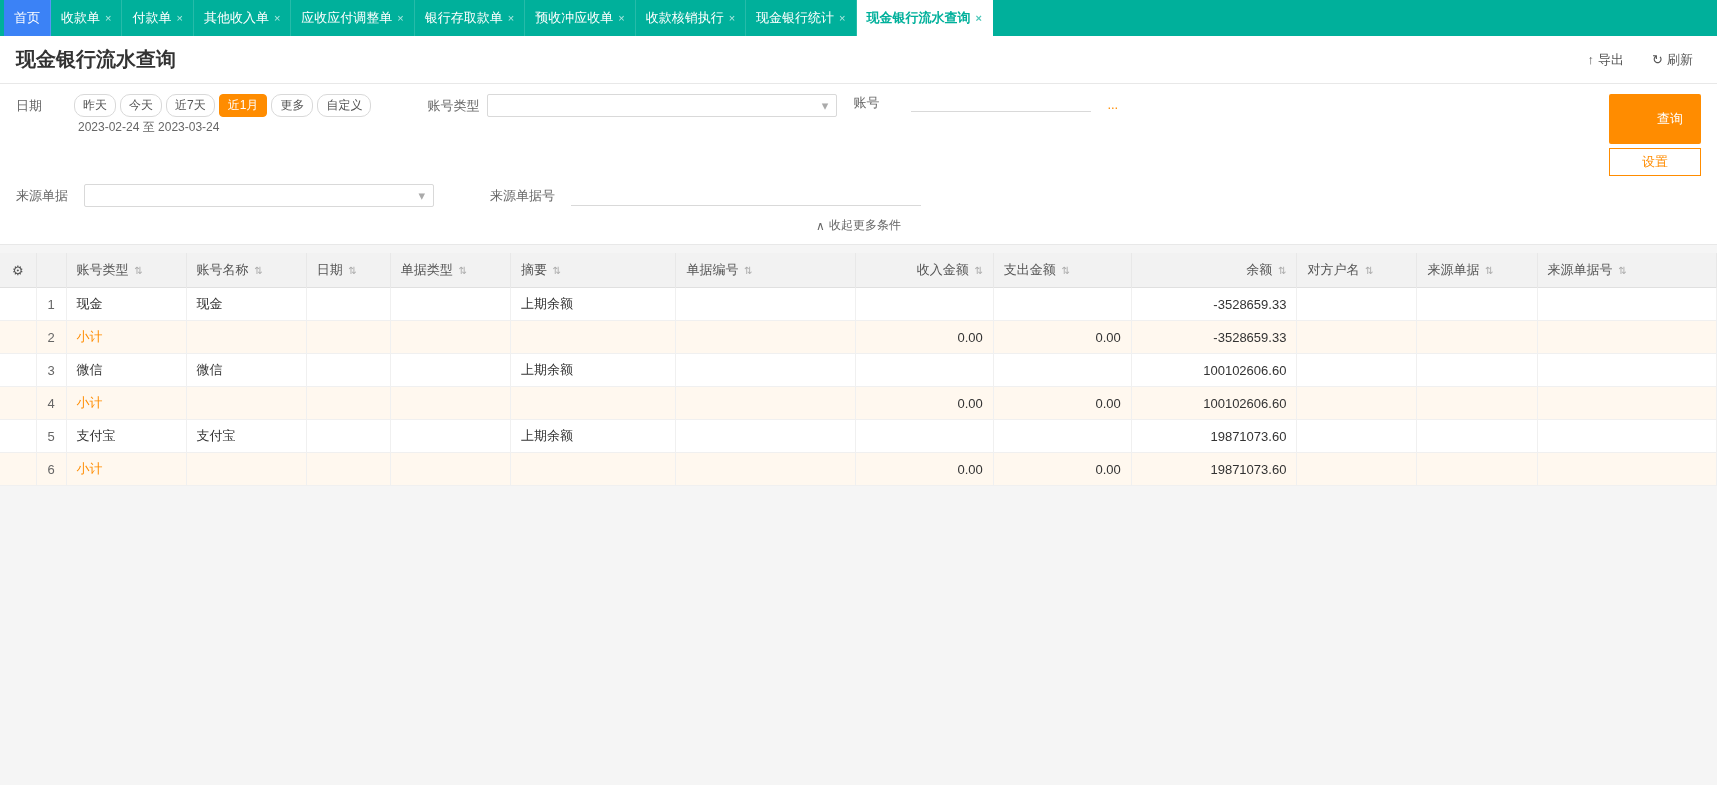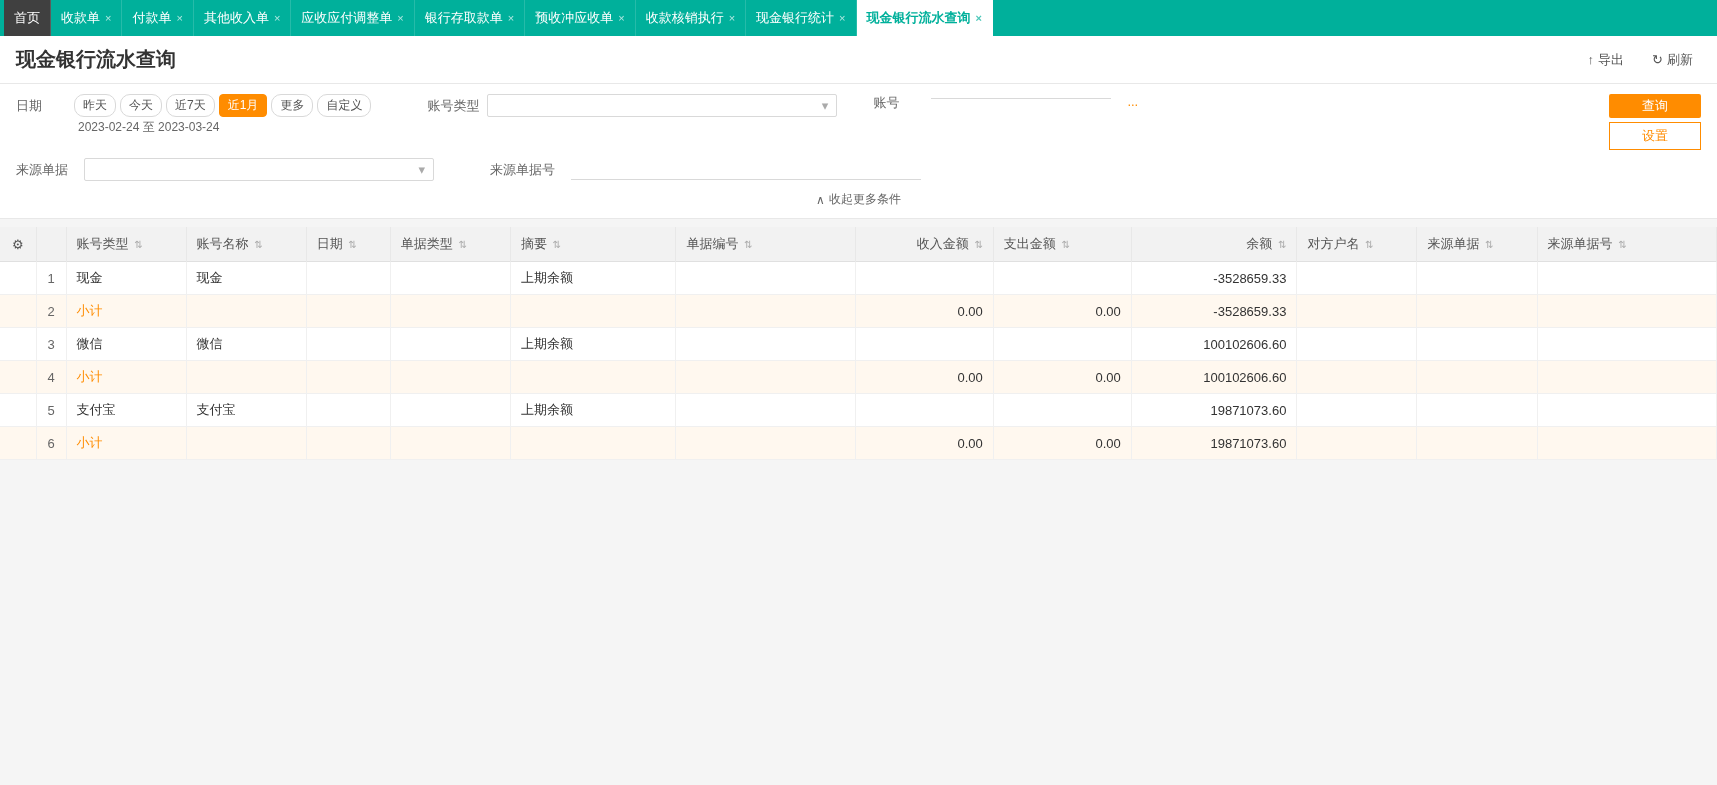--- a/index.html
+++ b/index.html
@@ -19,21 +19,21 @@
       align-items: center;
       padding: 0 10px;
       height: 100%;
       color: #fff;
       cursor: pointer;
       font-size: 13px;
       white-space: nowrap;
       border-right: 1px solid rgba(255,255,255,0.15);
     }
     .topnav .nav-item.home {
-      background: #404040;
+      background: #3b82f6;
       justify-content: center;
     }
     .topnav .nav-item.active {
       background: #fff;
       color: #00b09b;
       font-weight: bold;
     }
     .topnav .nav-item .close-btn {
       margin-left: 5px;
       font-size: 11px;
@@ -134,23 +134,24 @@
     .dots-btn {
       color: #ff8c00;
       cursor: pointer;
       margin-left: 8px;
     }
     .query-btn {
       background: #ff8c00;
       color: #fff;
       border: none;
       border-radius: 2px;
-      padding: 3px 18px;
-      cursor: pointer;
-      font-size: 13px;
+      padding: 16px 18px;
+      cursor: pointer;
+      font-size: 13px;
+      text-align: right;
     }
     .settings-btn {
       background: #fff;
       color: #ff8c00;
       border: 1px solid #ff8c00;
       border-radius: 0;
       padding: 4px 32px;
       cursor: pointer;
       font-size: 13px;
     }
@@ -319,21 +320,21 @@
     </div>
 
     <div style="display:flex; align-items:center; gap:8px; margin-left:40px;">
       <span class="filter-label">账号类型</span>
       <div class="filter-select filter-select-wide">
         <span></span>
         <span style="color:#aaa;">▾</span>
       </div>
     </div>
 
-    <div style="display:flex; align-items:flex-start; gap:8px; margin-left:20px;">
+    <div style="display:flex; align-items:flex-end; gap:8px; ">
       <span class="filter-label">账号</span>
       <div class="account-num-field" style="min-width:180px;">
         <span style="flex:1;"></span>
       </div>
       <span class="dots-btn">...</span>
     </div>
 
     <div style="display:flex; flex-direction:column; gap:4px; margin-left:auto;">
       <button class="query-btn">查询</button>
       <button class="settings-btn">设置</button>

